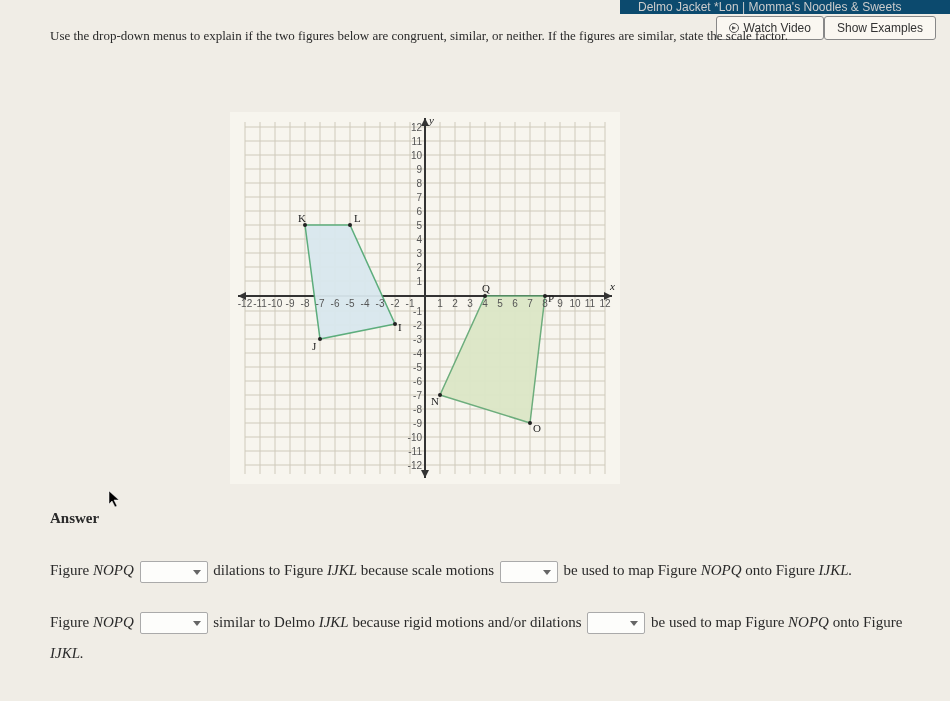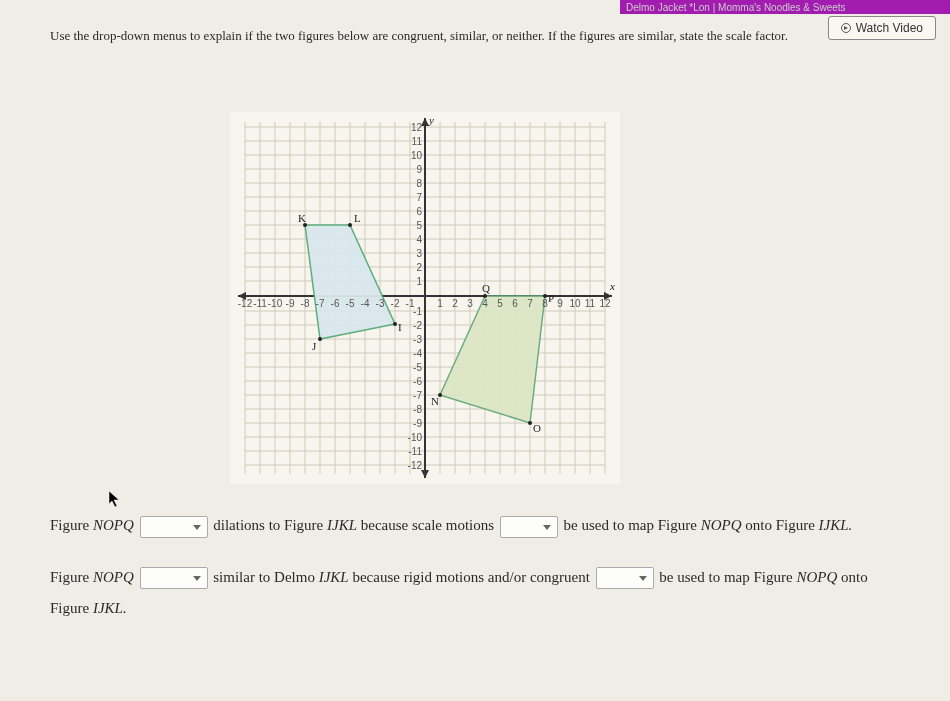--- a/index.html
+++ b/index.html
@@ -9,27 +9,27 @@
     width: 950px;
     height: 701px;
     position: relative;
     color: #2a2a2a;
     overflow: hidden;
   }
   .top-dark {
     position: absolute;
     top: 0; right: 0;
     height: 14px; width: 330px;
-    background: #a21caf;
+    background: #0c4a6e;
     color: #ccc;
-    font-size: 10px;
+    font-size: 12px;
     font-family: Arial, sans-serif;
     display: flex;
     align-items: center;
-    padding: 0 6px;
+    padding: 0 18px;
     gap: 4px;
   }
   .top-actions {
     position: absolute;
     top: 16px; right: 14px;
     display: flex;
   }
   .action-btn {
     border: 1px solid #888;
     background: #faf7f1;
@@ -123,20 +123,23 @@
 <body>
 
 <div class="top-dark">
   <span>Delmo Jacket *Lon | Momma's Noodles &amp; Sweets</span>
 </div>
 
 <div class="top-actions">
   <div class="action-btn">
     <span class="play-icon"></span>
     <span>Watch Video</span>
+  </div>
+  <div class="action-btn">
+    <span>Show Examples</span>
   </div>
 </div>
 
 <div class="question">Use the drop-down menus to explain if the two figures below are congruent, similar, or neither. If the figures are similar, state the scale factor.</div>
 
 <div class="graph-wrap">
   <svg class="grid" viewBox="0 0 390 372">
 
     <g stroke="#cfcabb" stroke-width="1">
 
@@ -282,33 +285,34 @@
   </svg>
 </div>
 
 <div class="cursor">
   <svg width="14" height="18" viewBox="0 0 14 18">
       <path d="M1 1 L1 14 L4 11 L7 17 L9 16 L6 10 L11 10 Z" fill="#000" stroke="#fff" stroke-width="0.5"></path>
     </svg>
 </div>
 
 <div class="answer-section">
+  <div class="answer-title">Answer</div>
 
   <div class="sentence">
     <span>Figure </span><span class="ital">NOPQ</span>
     <span class="dd"></span>
     <span> dilations to Figure </span><span class="ital">IJKL</span>
     <span> because scale motions </span>
     <span class="dd small"></span>
     <span> be used to map Figure </span><span class="ital">NOPQ</span>
     <span> onto Figure </span><span class="ital">IJKL.</span>
   </div>
 
   <div class="sentence">
     <span>Figure </span><span class="ital">NOPQ</span>
     <span class="dd"></span>
     <span> similar to Delmo </span><span class="ital">IJKL</span>
-    <span> because rigid motions and/or congruent </span>
+    <span> because rigid motions and/or dilations </span>
     <span class="dd small"></span>
     <span> be used to map Figure </span><span class="ital">NOPQ</span>
     <span> onto Figure </span><span class="ital">IJKL.</span>
   </div>
 </div>
 
 </body></html>

